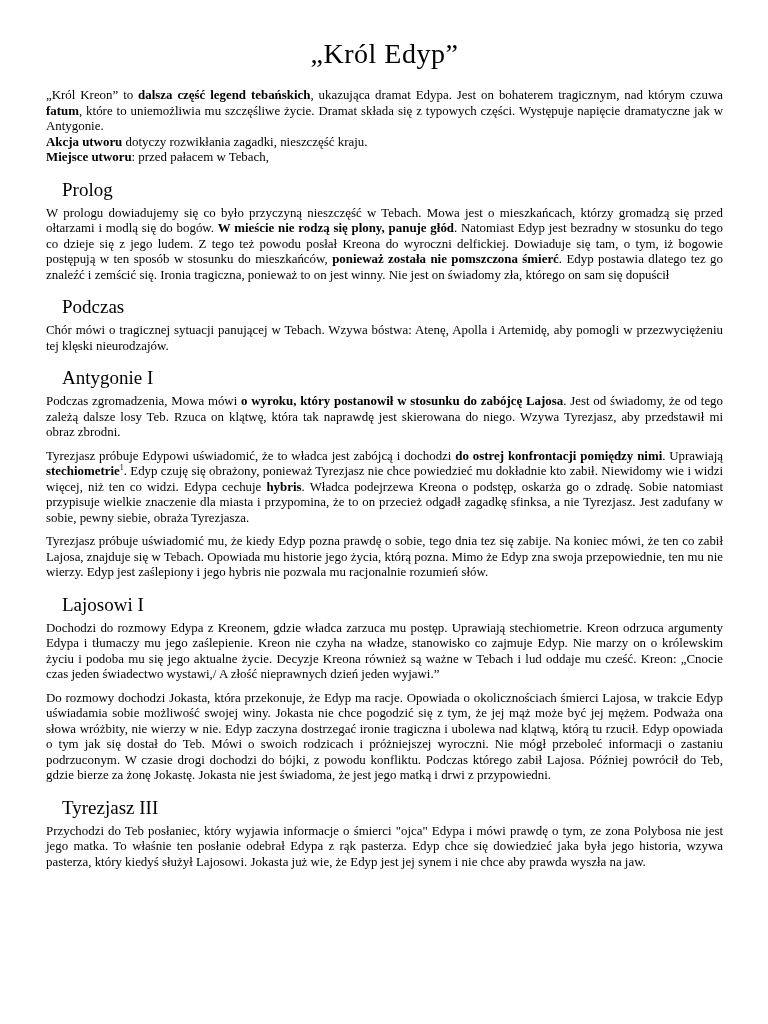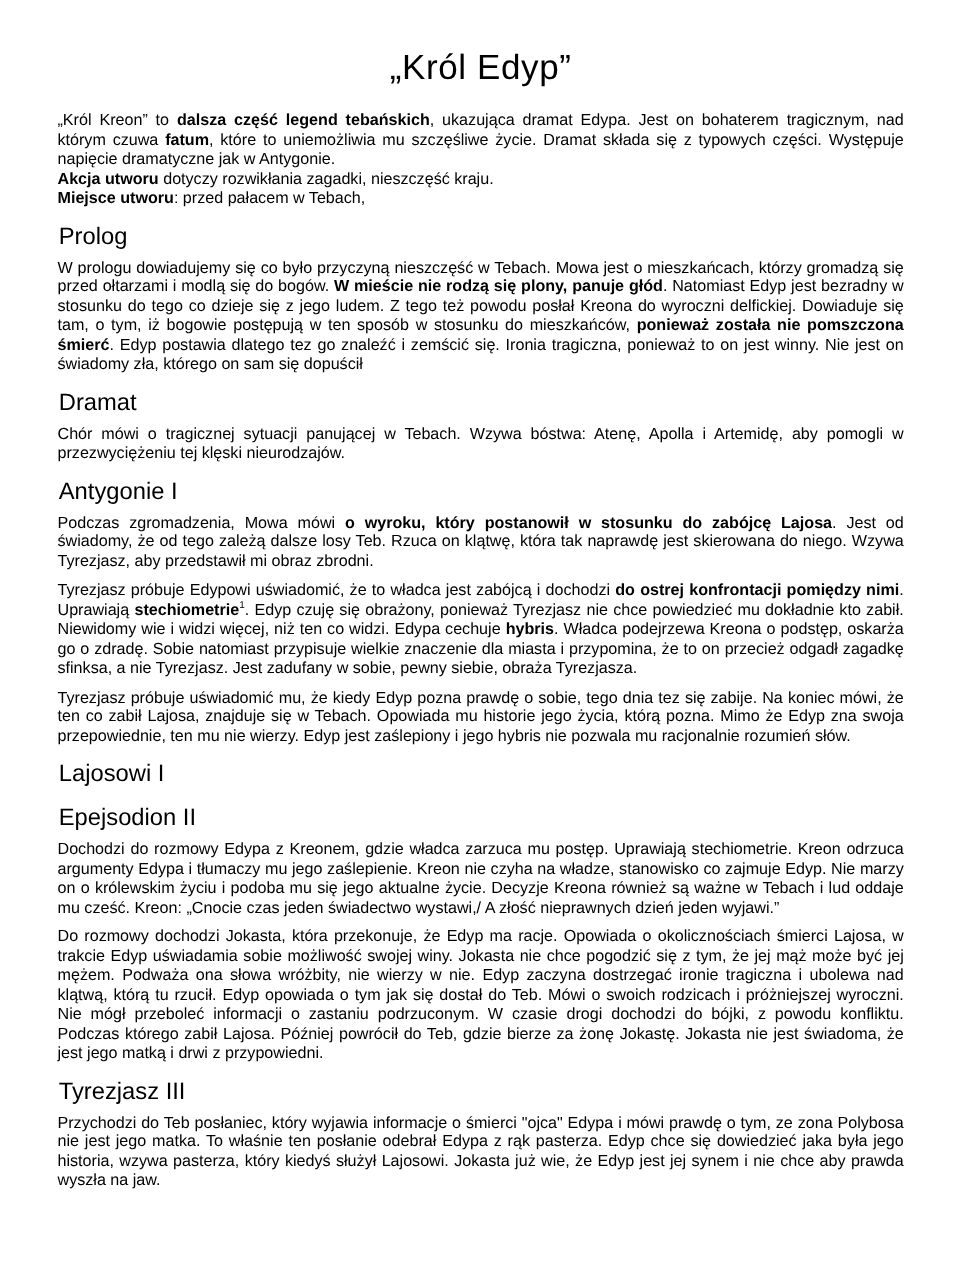--- a/index.html
+++ b/index.html
@@ -7,34 +7,34 @@
     padding: 0;
     background: #ffffff;
   }
   .page {
     width: 768px;
     height: 1024px;
     box-sizing: border-box;
     padding: 32px 45px 12px 46px;
     background: #ffffff;
     color: #000000;
-    font-family: Liberation Sans, sans-serif;
+    font-family: Liberation Serif, serif;
     overflow: hidden;
   }
   .title {
     font-size: 28px;
     font-weight: 400;
     text-align: center;
     margin: 6px 0 18px 0;
     letter-spacing: 0.5px;
   }
   .heading {
     font-size: 19px;
     font-weight: 400;
-    margin: 13px 0 5px 1px;
+    margin: 13px 0 5px 16px;
   }
   .para {
     font-size: 12.9px;
     line-height: 15.5px;
     text-align: justify;
     margin: 8px 0 0 0;
   }
   .para.first {
     margin-top: 0;
   }
@@ -56,30 +56,29 @@
 
   <h1 class="title">„Król Edyp”</h1>
 
   <p class="para first"><span>„Król Kreon” to </span><span class="b">dalsza część legend tebańskich</span><span>, ukazująca dramat Edypa. Jest on bohaterem tragicznym, nad którym czuwa </span><span class="b">fatum</span><span>, które to uniemożliwia mu szczęśliwe życie. Dramat składa się z typowych części. Występuje napięcie dramatyczne jak w Antygonie.</span></p>
   <p class="para tight"><span class="b">Akcja utworu</span><span> dotyczy rozwikłania zagadki, nieszczęść kraju.</span></p>
   <p class="para tight"><span class="b">Miejsce utworu</span><span>: przed pałacem w Tebach,</span></p>
 
   <h2 class="heading">Prolog</h2>
   <p class="para first"><span>W prologu dowiadujemy się co było przyczyną nieszczęść w Tebach. Mowa jest o mieszkańcach, którzy gromadzą się przed ołtarzami i modlą się do bogów. </span><span class="b">W mieście nie rodzą się plony, panuje głód</span><span>. Natomiast Edyp jest bezradny w stosunku do tego co dzieje się z jego ludem. Z tego też powodu posłał Kreona do wyroczni delfickiej.  Dowiaduje się tam, o tym, iż bogowie postępują w ten sposób w stosunku do mieszkańców, </span><span class="b">ponieważ została nie pomszczona śmierć</span><span>. Edyp postawia dlatego tez go znaleźć i zemścić się. Ironia tragiczna, ponieważ to on jest winny. Nie jest on świadomy zła, którego on sam się dopuścił</span></p>
 
-  <h2 class="heading">Dramat</h2>
+  <h2 class="heading">Podczas</h2>
   <p class="para first"><span>Chór mówi o tragicznej sytuacji panującej w Tebach. Wzywa bóstwa: Atenę, Apolla i Artemidę, aby pomogli w przezwyciężeniu tej klęski nieurodzajów.</span></p>
 
   <h2 class="heading">Antygonie I</h2>
   <p class="para first"><span>Podczas zgromadzenia, Mowa mówi </span><span class="b">o wyroku, który postanowił w stosunku do zabójcę Lajosa</span><span>. Jest od świadomy, że od tego zależą dalsze losy Teb. Rzuca on klątwę, która tak naprawdę jest skierowana do niego. Wzywa Tyrezjasz, aby przedstawił mi obraz zbrodni.</span></p>
   <p class="para"><span>Tyrezjasz próbuje Edypowi uświadomić, że to władca jest zabójcą i dochodzi </span><span class="b">do ostrej konfrontacji pomiędzy nimi</span><span>. Uprawiają </span><span class="b">stechiometrie</span><sup>1</sup><span>. Edyp czuję się obrażony, ponieważ Tyrezjasz nie chce powiedzieć mu dokładnie kto zabił. Niewidomy wie i widzi więcej, niż ten co widzi. Edypa cechuje </span><span class="b">hybris</span><span>. Władca podejrzewa Kreona o podstęp, oskarża go o zdradę. Sobie natomiast przypisuje wielkie znaczenie dla miasta i przypomina, że to on przecież odgadł zagadkę sfinksa, a nie Tyrezjasz. Jest zadufany w sobie, pewny siebie, obraża Tyrezjasza.</span></p>
   <p class="para"><span>Tyrezjasz próbuje uświadomić mu, że kiedy Edyp pozna prawdę o sobie, tego dnia tez się zabije. Na koniec mówi, że ten co zabił Lajosa, znajduje się w Tebach. Opowiada mu historie jego życia, którą pozna. Mimo że Edyp zna swoja przepowiednie, ten mu nie wierzy. Edyp jest zaślepiony i jego hybris nie pozwala mu racjonalnie rozumień słów.</span></p>
 
   <h2 class="heading">Lajosowi I</h2>
 
-  <h2 class="heading">Epejsodion  II</h2>
   <p class="para first"><span>Dochodzi do rozmowy Edypa z Kreonem, gdzie władca zarzuca mu postęp. Uprawiają stechiometrie. Kreon odrzuca argumenty Edypa i tłumaczy mu jego zaślepienie. Kreon nie czyha na władze, stanowisko co zajmuje Edyp. Nie marzy on o królewskim życiu i podoba mu się jego aktualne życie. Decyzje Kreona również są ważne w Tebach i lud oddaje mu cześć. Kreon: „Cnocie czas jeden świadectwo wystawi,/ A złość nieprawnych dzień jeden wyjawi.”</span></p>
   <p class="para"><span>Do rozmowy dochodzi Jokasta, która przekonuje, że Edyp ma racje. Opowiada o okolicznościach śmierci Lajosa, w trakcie Edyp uświadamia sobie możliwość swojej winy. Jokasta nie chce pogodzić się z tym, że jej mąż może być jej mężem. Podważa ona słowa wróżbity, nie wierzy w nie. Edyp zaczyna dostrzegać ironie tragiczna i ubolewa nad klątwą, którą tu rzucił. Edyp opowiada o tym jak się dostał do Teb. Mówi o swoich rodzicach i próżniejszej wyroczni. Nie mógł przeboleć informacji o zastaniu podrzuconym. W czasie drogi dochodzi do bójki, z powodu konfliktu. Podczas którego zabił Lajosa. Później powrócił do Teb, gdzie bierze za żonę Jokastę. Jokasta nie jest świadoma, że jest jego matką i drwi z przypowiedni.</span></p>
 
   <h2 class="heading">Tyrezjasz III</h2>
   <p class="para first"><span>Przychodzi do Teb posłaniec, który wyjawia informacje o śmierci "ojca" Edypa i mówi prawdę o tym, ze zona Polybosa nie jest jego matka. To właśnie ten posłanie odebrał Edypa z rąk pasterza.  Edyp chce się dowiedzieć jaka była jego historia, wzywa pasterza, który kiedyś służył Lajosowi. Jokasta już wie, że Edyp jest jej synem i nie chce aby prawda wyszła na jaw.</span></p>
 
 </div>
 
 </body></html>

